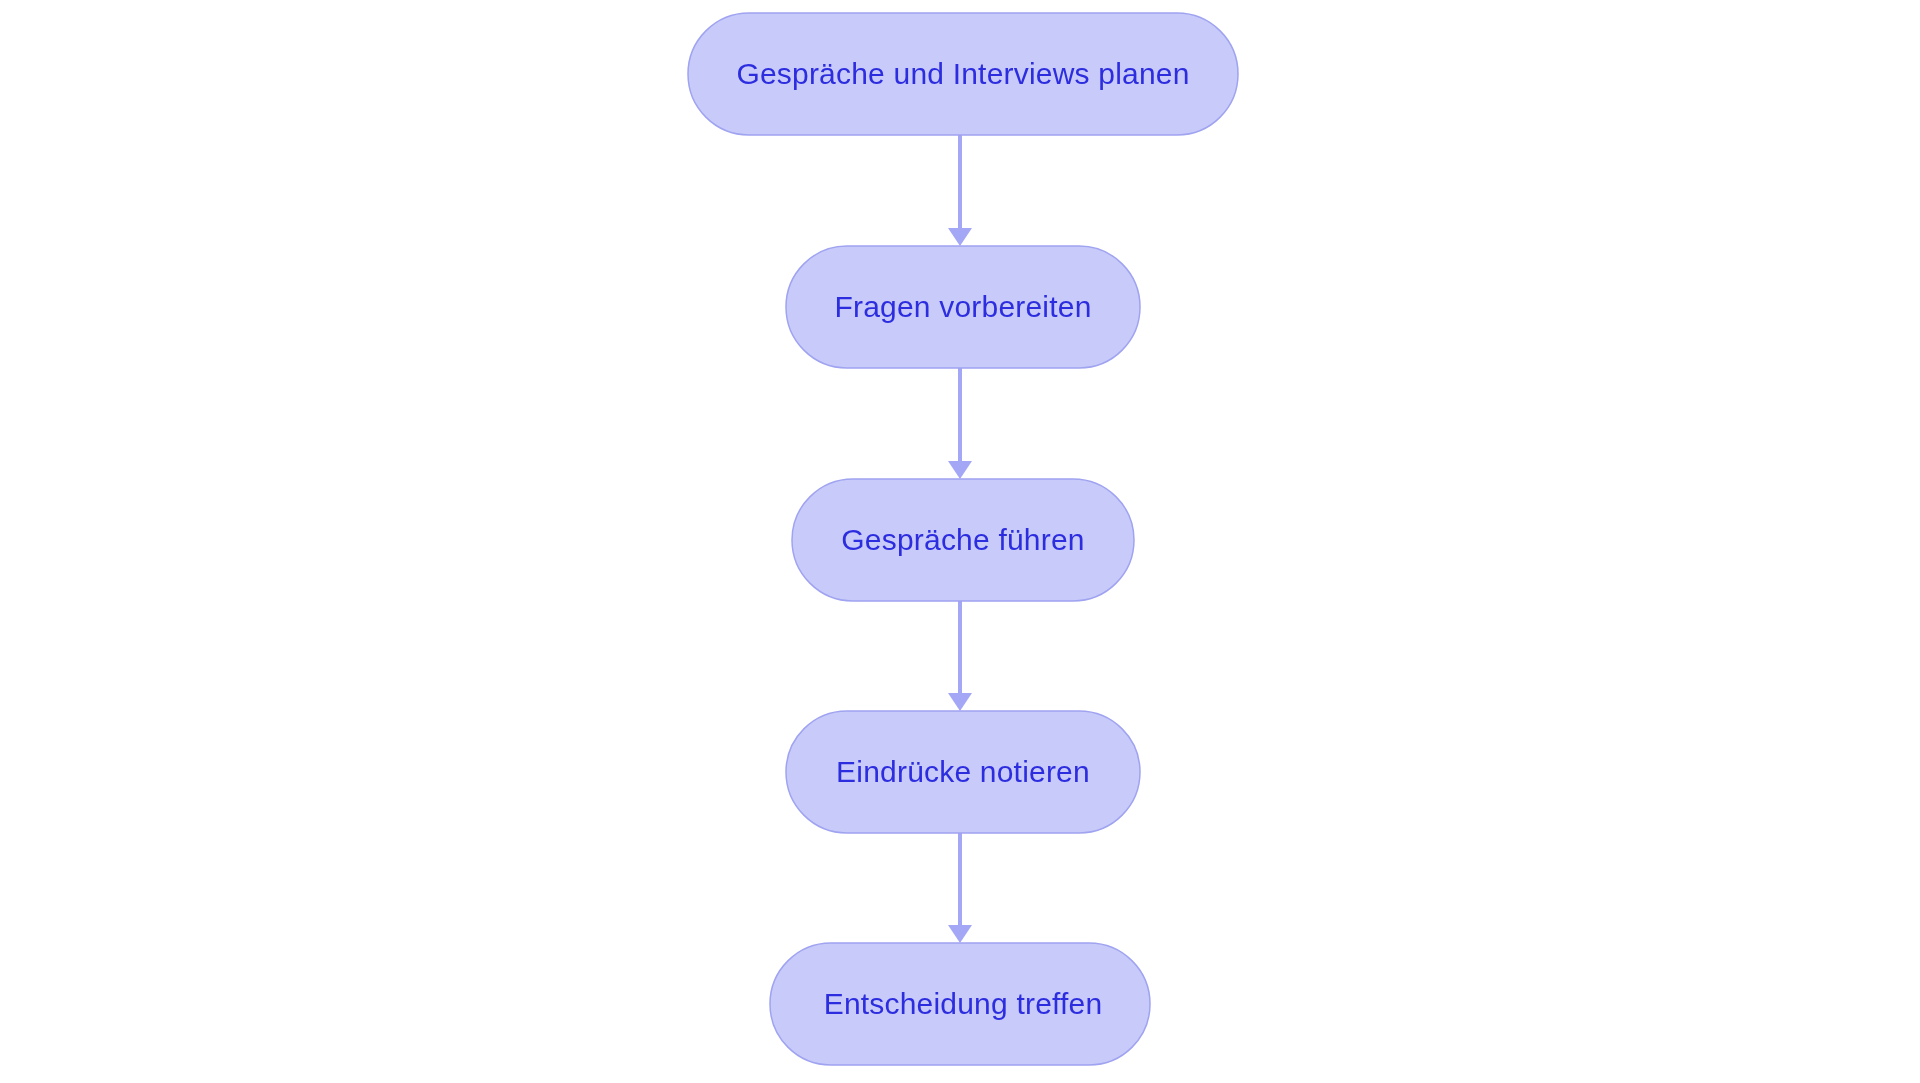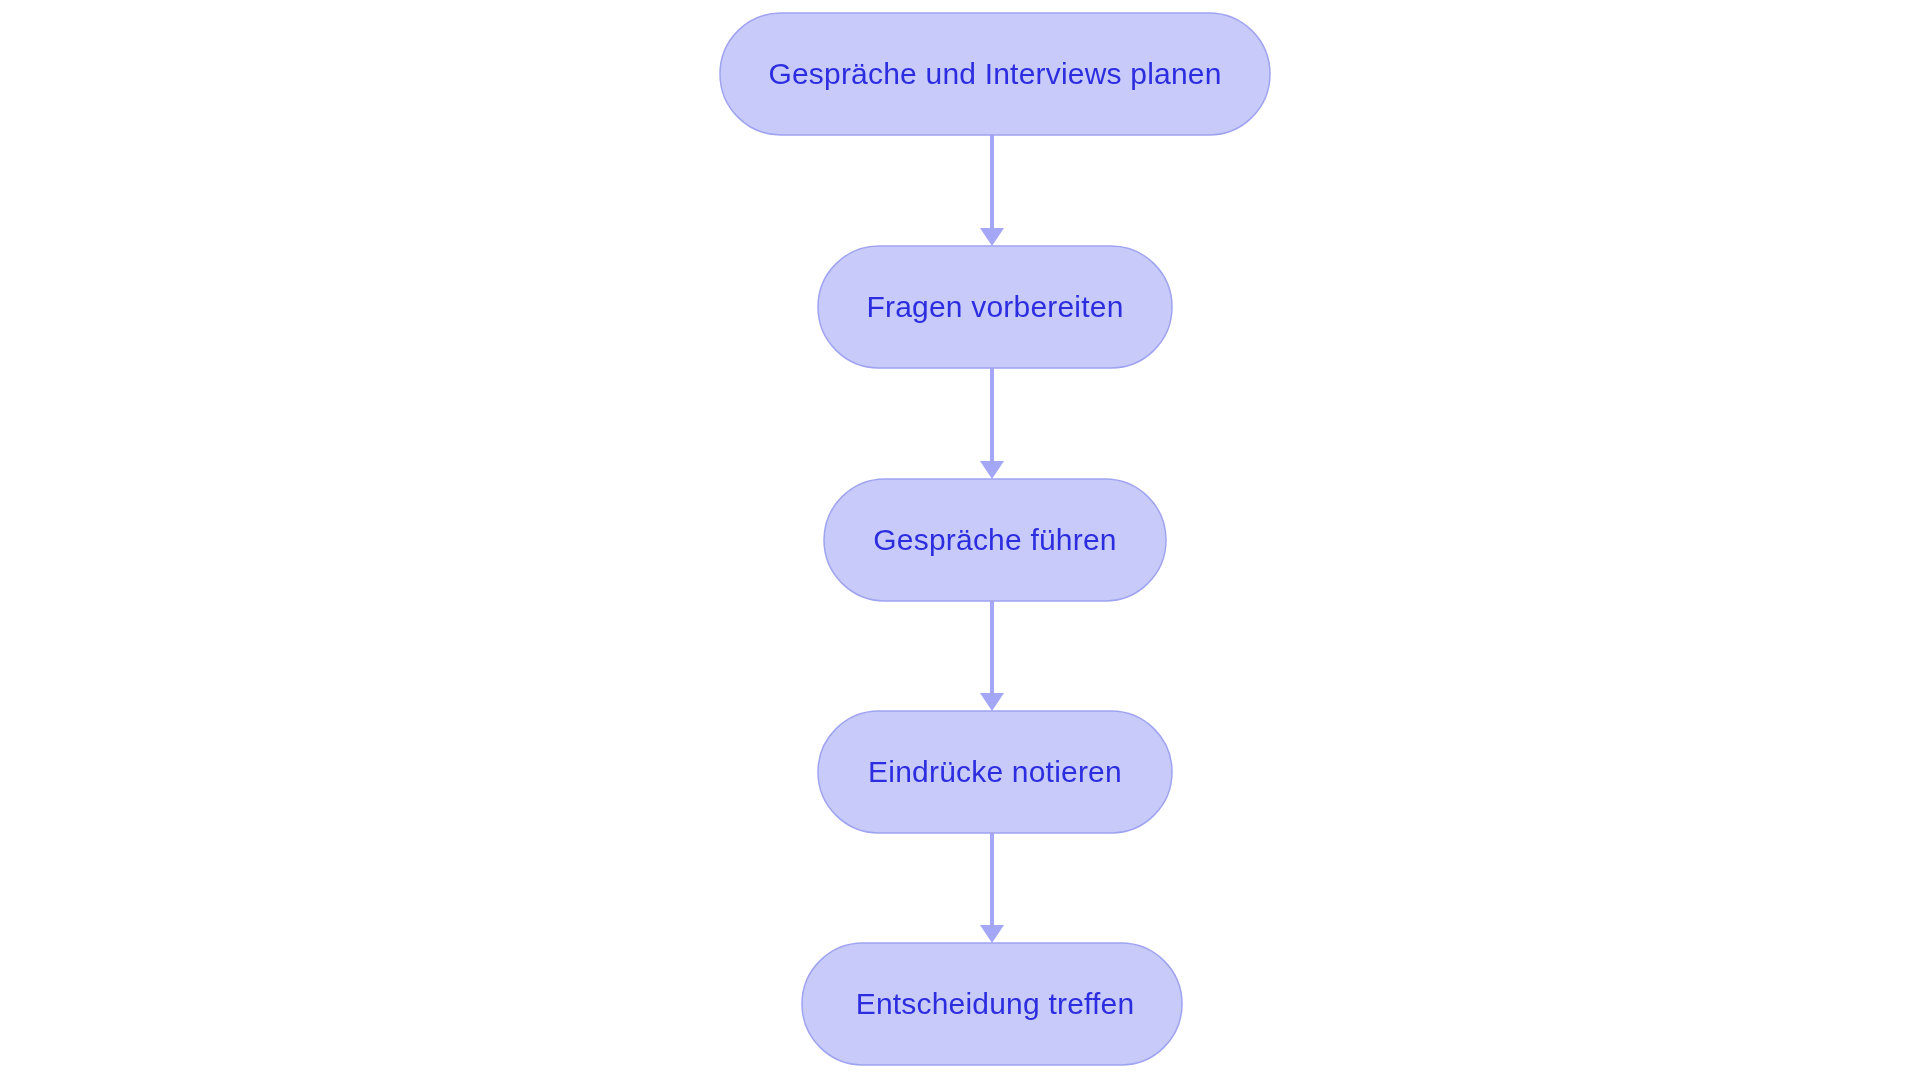--- a/index.html
+++ b/index.html
@@ -12,21 +12,20 @@
     width: 1920px;
     height: 1083px;
     overflow: hidden;
     font-family: "Liberation Sans", sans-serif;
   }
   #flowchart-canvas {
     position: relative;
     width: 1809px;
     height: 1083px;
     background: #ffffff;
-    margin-left: 32px;
   }
   #flow-svg {
     position: absolute;
     left: 0;
     top: 0;
     width: 1920px;
     height: 1083px;
     display: block;
   }
   .node-label {

